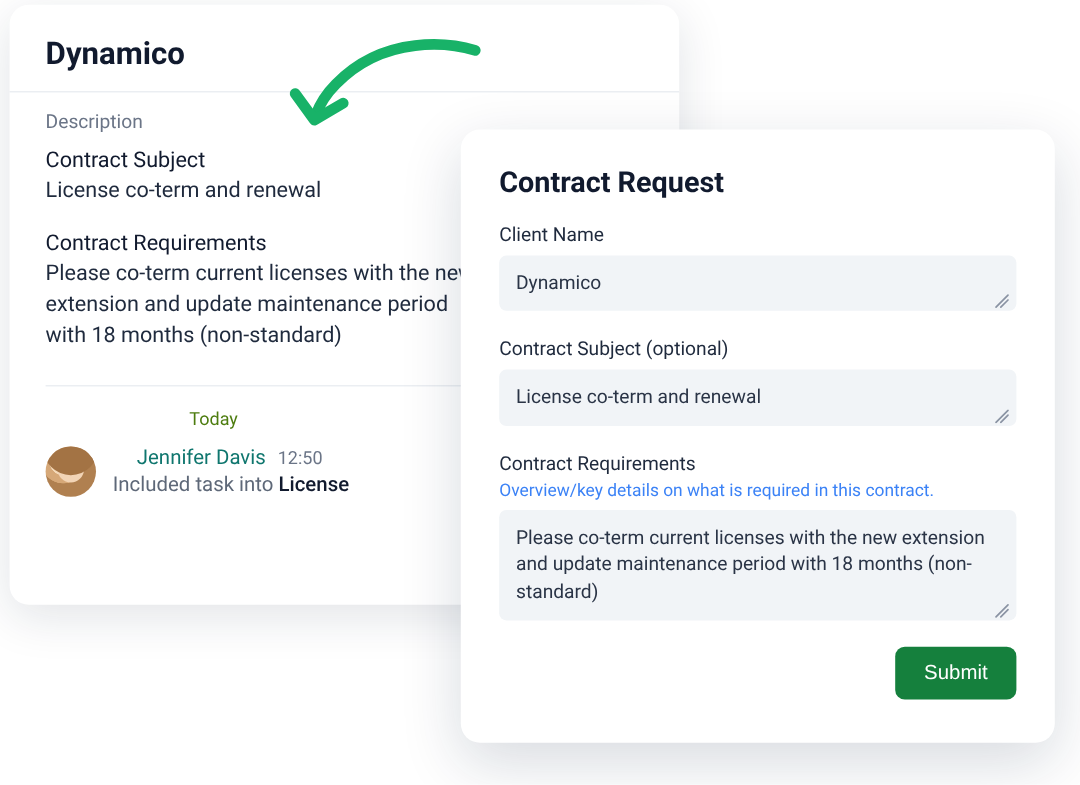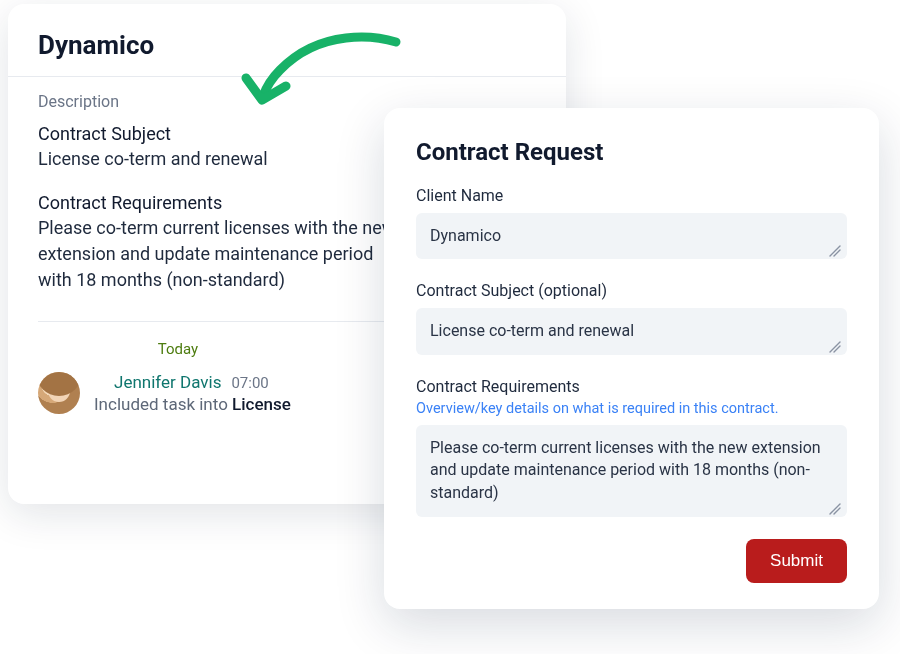--- a/index.html
+++ b/index.html
@@ -109,21 +109,21 @@
 
   
   .front-card {
     position: absolute;
     left: 384px;
     top: 108px;
     width: 495px;
     background: #fff;
     border-radius: 16px;
     box-shadow: 0 16px 50px rgba(15, 30, 60, 0.16);
-    padding: 30px 32px 26px 32px;
+    padding: 30px 32px 36px 32px;
   }
   .front-title {
     font-size: 24px;
     font-weight: 700;
     color: #111a2e;
     margin-bottom: 20px;
   }
   .field { margin-bottom: 18px; }
   .field-label {
     font-size: 16px;
@@ -159,21 +159,21 @@
     pointer-events: none;
   }
   .resize-handle svg { display:block; }
 
   .submit-row {
     display: flex;
     justify-content: flex-end;
     margin-top: 6px;
   }
   .submit-btn {
-    background: #b91c1c;
+    background: #15803d;
     color: #fff;
     border: none;
     border-radius: 8px;
     padding: 12px 24px;
     font-size: 17px;
     font-weight: 500;
     cursor: pointer;
     text-align: right;
   }
 
@@ -202,21 +202,21 @@
   <div class="body-text">Please co-term current licenses with the new extension and update maintenance period with 18 months (non-standard)</div>
 
   <div class="divider"></div>
 
   <div class="today-label">Today</div>
 
   <div class="activity-row">
     <div class="avatar"></div>
     <div>
       <span class="activity-name">Jennifer Davis</span>
-      <span class="activity-time">07:00</span>
+      <span class="activity-time">12:50</span>
       <div class="activity-line2">
         <span>Included task into</span>
         <span class="activity-target">License</span>
       </div>
     </div>
   </div>
 </div>
 
 <div class="arrow">
   <svg viewBox="0 0 180 110" width="180" height="110">

